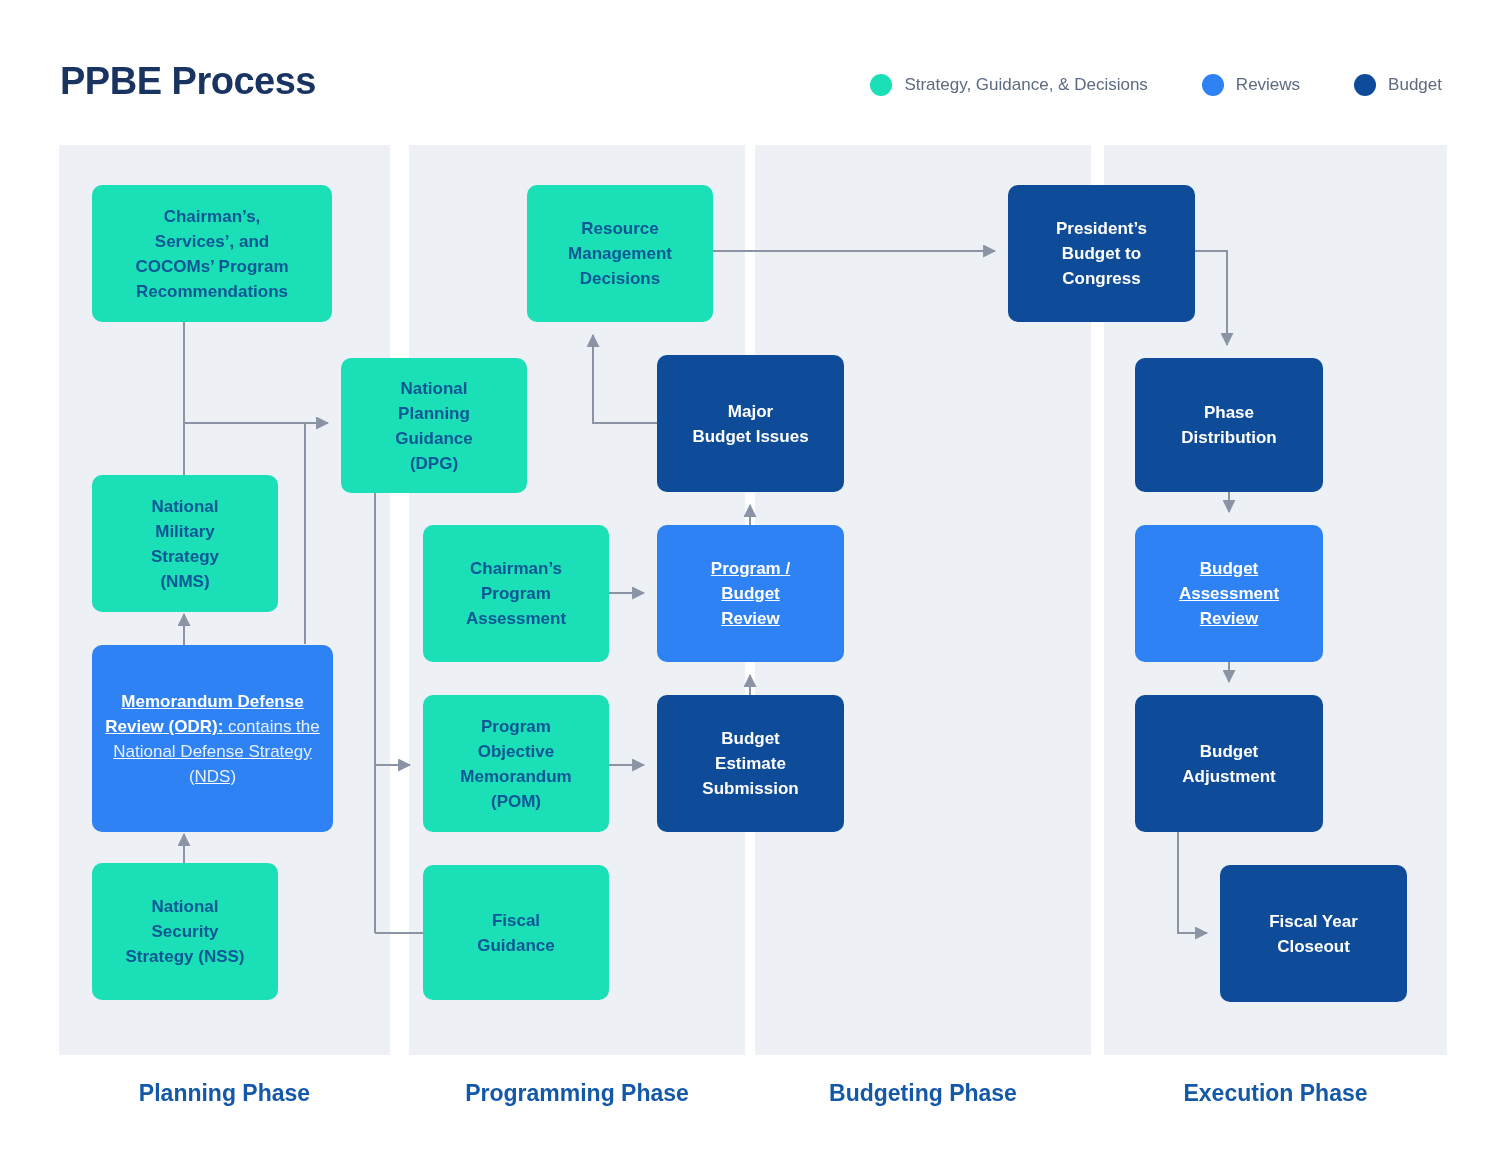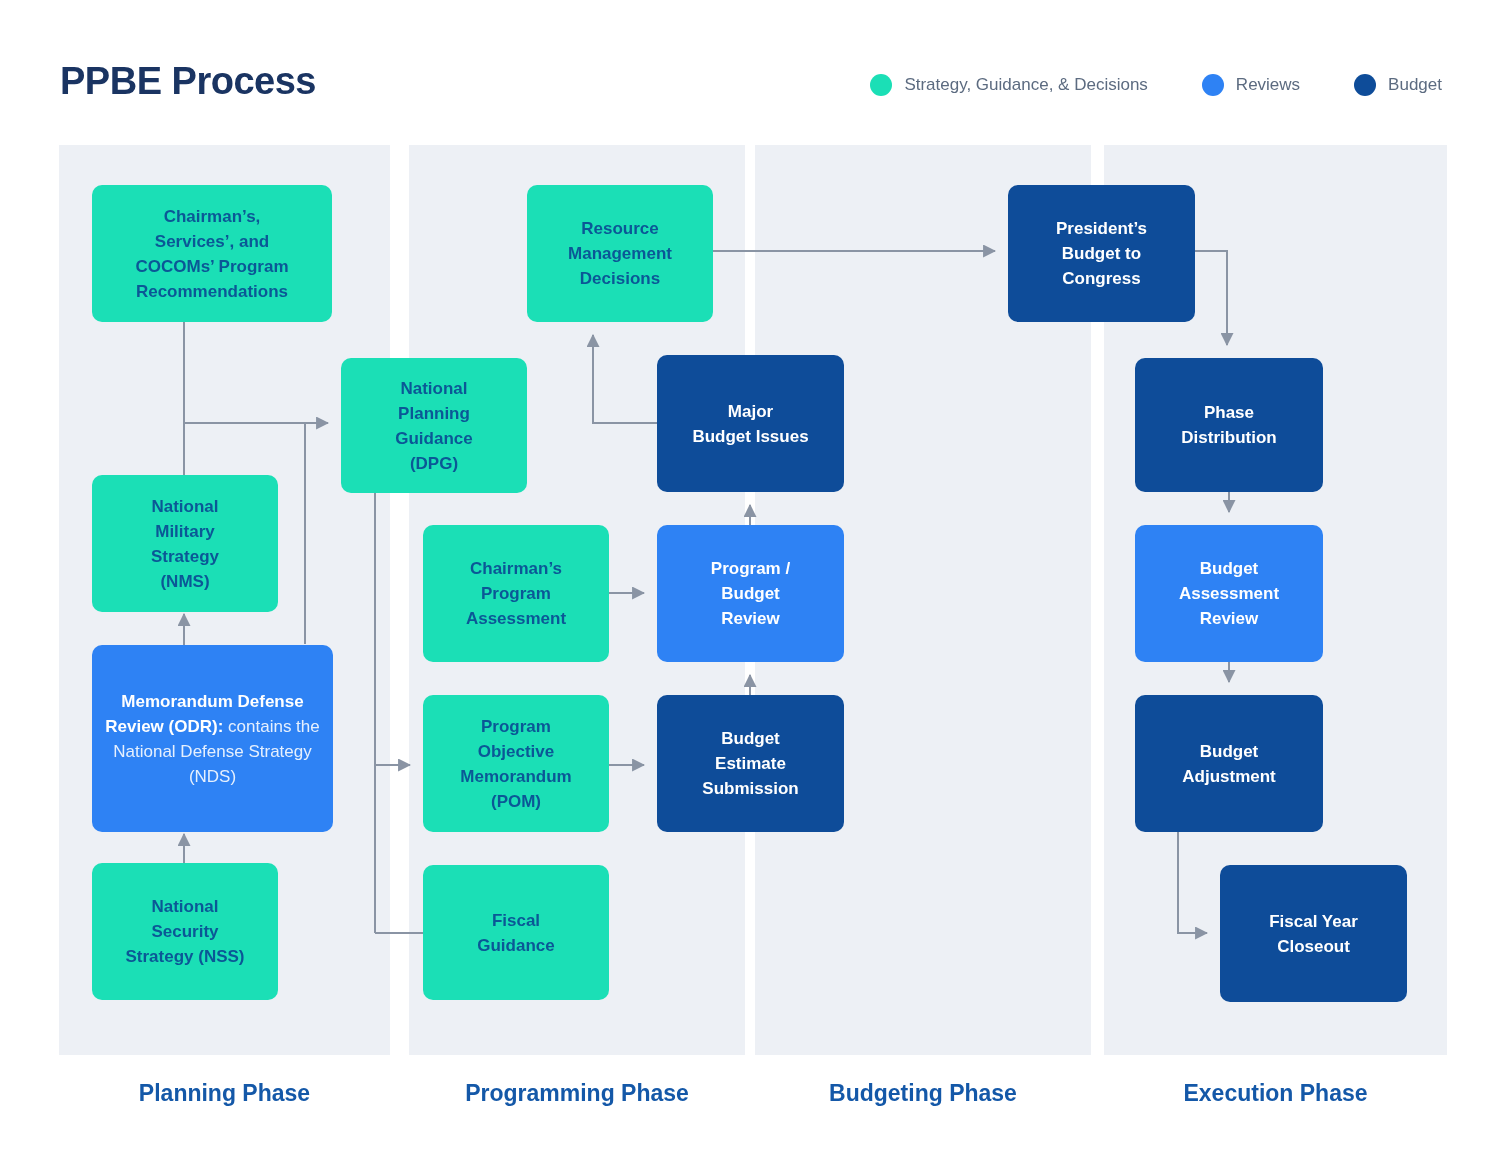--- a/index.html
+++ b/index.html
@@ -50,21 +50,21 @@
   svg.arrows .ah{fill:var(--arrow,#8a94a4);stroke:none;}
 
   .node{
     position:absolute;border-radius:10px;
     display:flex;align-items:center;justify-content:center;
     text-align:center;font-weight:700;font-size:17px;line-height:25px;
     padding:8px 12px;box-sizing:border-box;
   }
   .node .node-label{white-space:pre-line;}
   .node.strategy{background:var(--strategy,#1bdfb6);color:var(--node_text_dark,#0b5796);}
-  .node.review{background:var(--reviews,#2e82f4);color:var(--node_text_light,#fff);}
+  .node.review{background:var(--reviews,#2e82f4);color:var(--node_text_light,#fff);text-decoration:underline;}
   .node.budget{background:var(--budget,#0e4c99);color:var(--node_text_light,#fff);}
   .qdr-text{white-space:normal;}
   .qdr-text .rest{font-weight:400;color:rgba(255,255,255,0.88);}
 </style>
 </head>
 <body>
 
 <div class="stage">
 
   <div class="column col-planning"></div>

